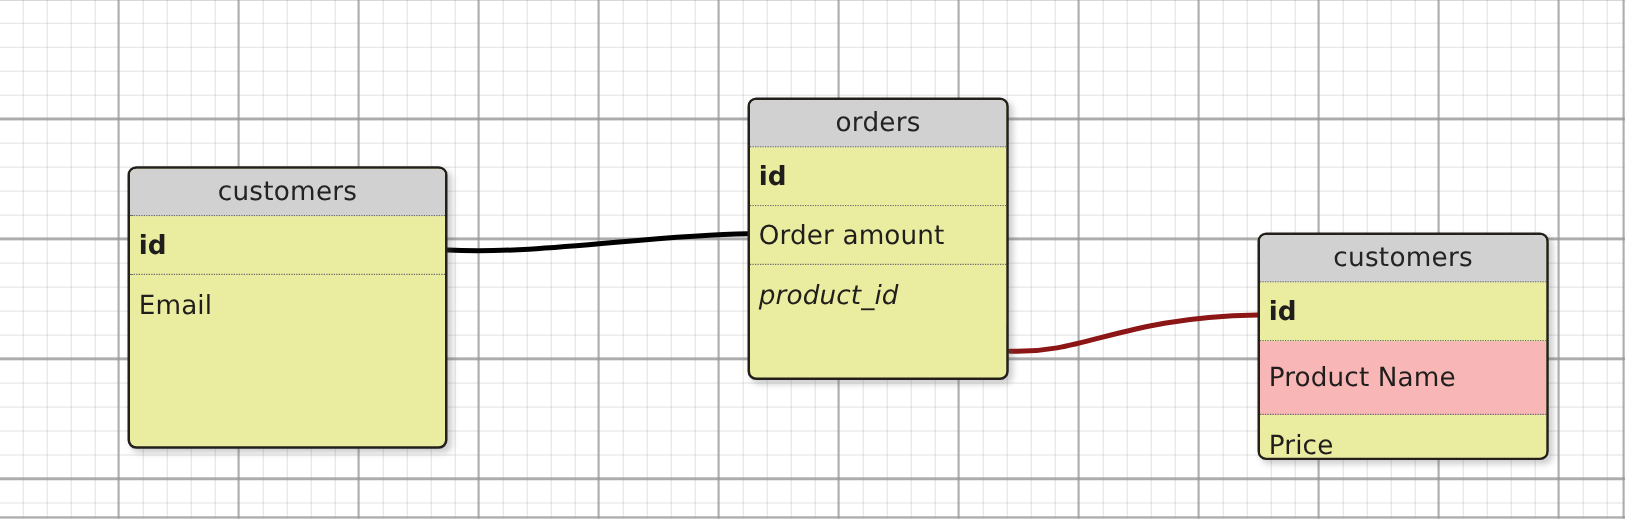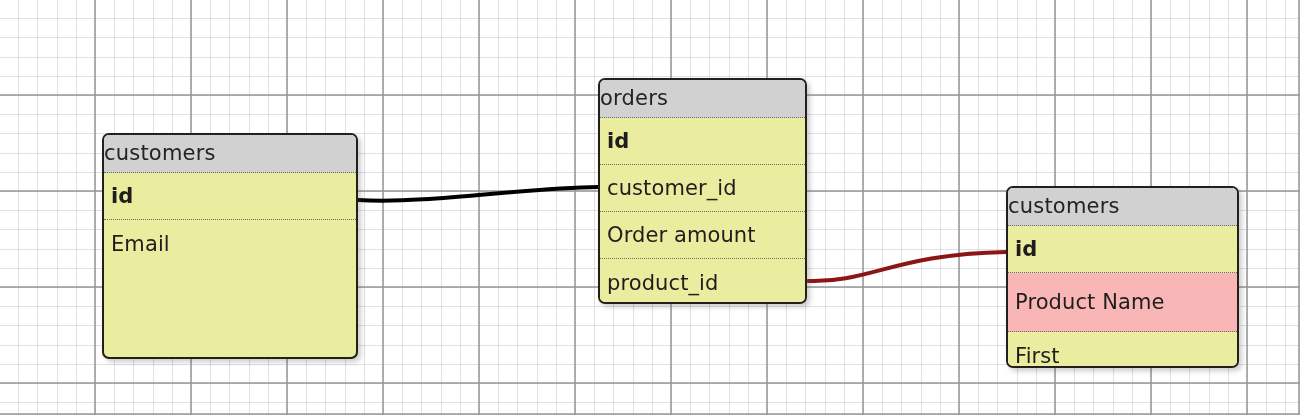--- a/index.html
+++ b/index.html
@@ -52,21 +52,21 @@
     box-sizing: border-box;
     border: 2px solid #23201c;
     border-radius: 7px;
     background: #eaec9f;
     box-shadow: 3px 3px 5px rgba(90,90,90,0.30);
     overflow: hidden;
   }
   .table-title {
     background: #d1d1d1;
     color: #232323;
-    text-align: left;
+    text-align: center;
     font-size: 21px;
     line-height: 1;
     letter-spacing: 0.2px;
     border-bottom: 1px dotted #6a6a6a;
     box-sizing: border-box;
   }
   .row {
     box-sizing: border-box;
     font-size: 21px;
     color: #201e1c;
@@ -99,37 +99,34 @@
     <div class="row yellow" style="height:47px;">
         <span>Email</span>
       </div>
   </div>
 
   <div class="table-node" style="left:598px; top:78px; width:209px; height:226px;">
     <div class="table-title" style="height:38px; line-height:36px;">orders</div>
     <div class="row key yellow" style="height:47px;">
         <span>id</span>
       </div>
-    <div class="row yellow" style="height:47px;">
-        <span>customer_id</span>
-      </div>
     <div class="row yellow" style="height:47px;align-items:center;">
         <span>Order amount</span>
       </div>
-    <div class="row yellow" style="height:47px;">
+    <div class="row yellow" style="height:47px;font-style:italic;">
         <span>product_id</span>
       </div>
   </div>
 
   <div class="table-node" style="left:1006px; top:186px; width:233px; height:182px;">
     <div class="table-title" style="height:38px; line-height:36px;">customers</div>
     <div class="row key yellow" style="height:47px;">
         <span>id</span>
       </div>
     <div class="row pink" style="height:59px;">
         <span>Product Name</span>
       </div>
     <div class="row yellow" style="height:47px;">
-        <span>First</span>
+        <span>Price</span>
       </div>
   </div>
 
 </div>
 
 </body></html>

